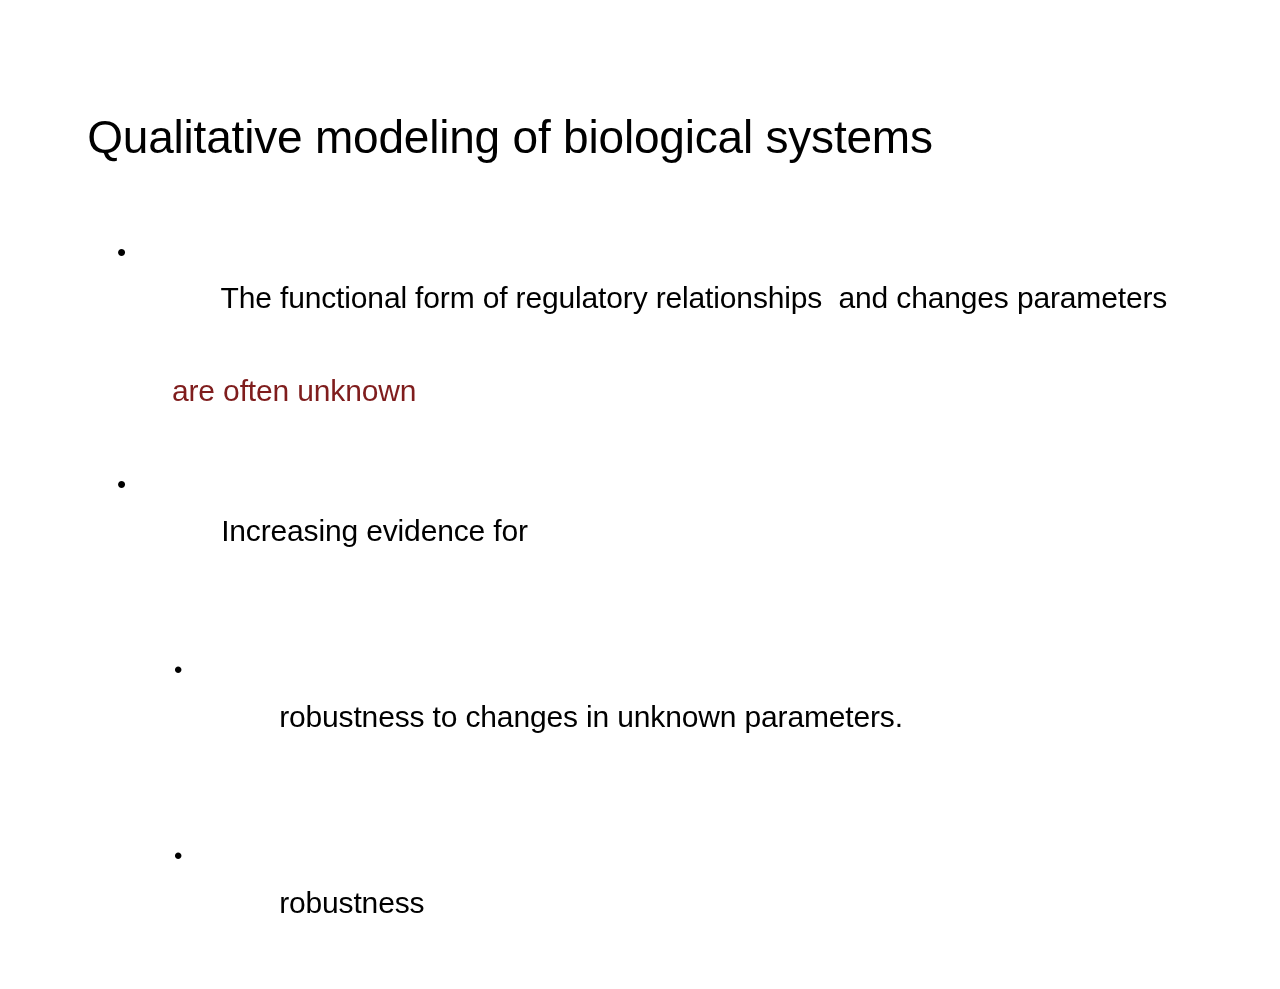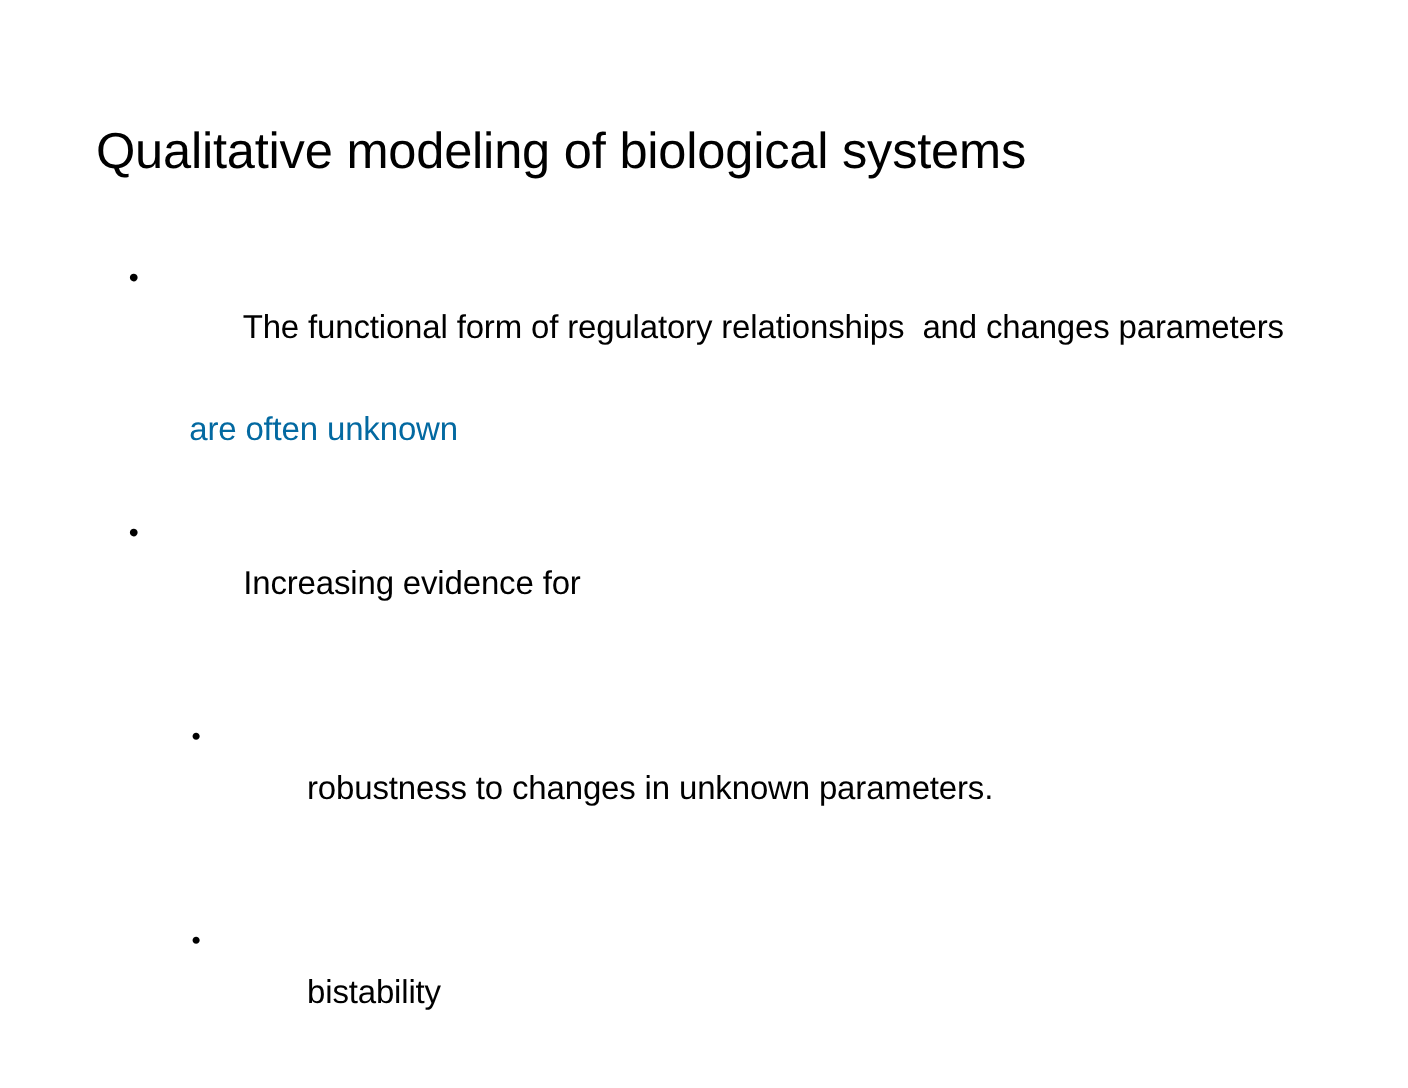--- a/index.html
+++ b/index.html
@@ -43,21 +43,21 @@
   .body-block {
     position: absolute;
     left: 112px;
     top: 182px;
     width: 1100px;
   }
 
   .line {
     font-size: 30px;
     line-height: 46.5px;
-    color: #0369a1;
+    color: #7f1d1d;
     white-space: pre;
     letter-spacing: -0.15px;
   }
 
   
   .bullet-row {
     position: relative;
     display: block;
     font-size: 30px;
     line-height: 46.5px;
@@ -96,21 +96,21 @@
       <span>Increasing evidence for</span>
     </div>
 
     <div class="bullet-row lvl2">
       <span class="bullet-glyph">•</span>
       <span>robustness to changes in unknown parameters.</span>
     </div>
 
     <div class="bullet-row lvl2">
       <span class="bullet-glyph">•</span>
-      <span>bistability</span>
+      <span>robustness</span>
     </div>
 
     <div class="line">
       
     </div>
 
   </div>
 </div>
 
 </body></html>

